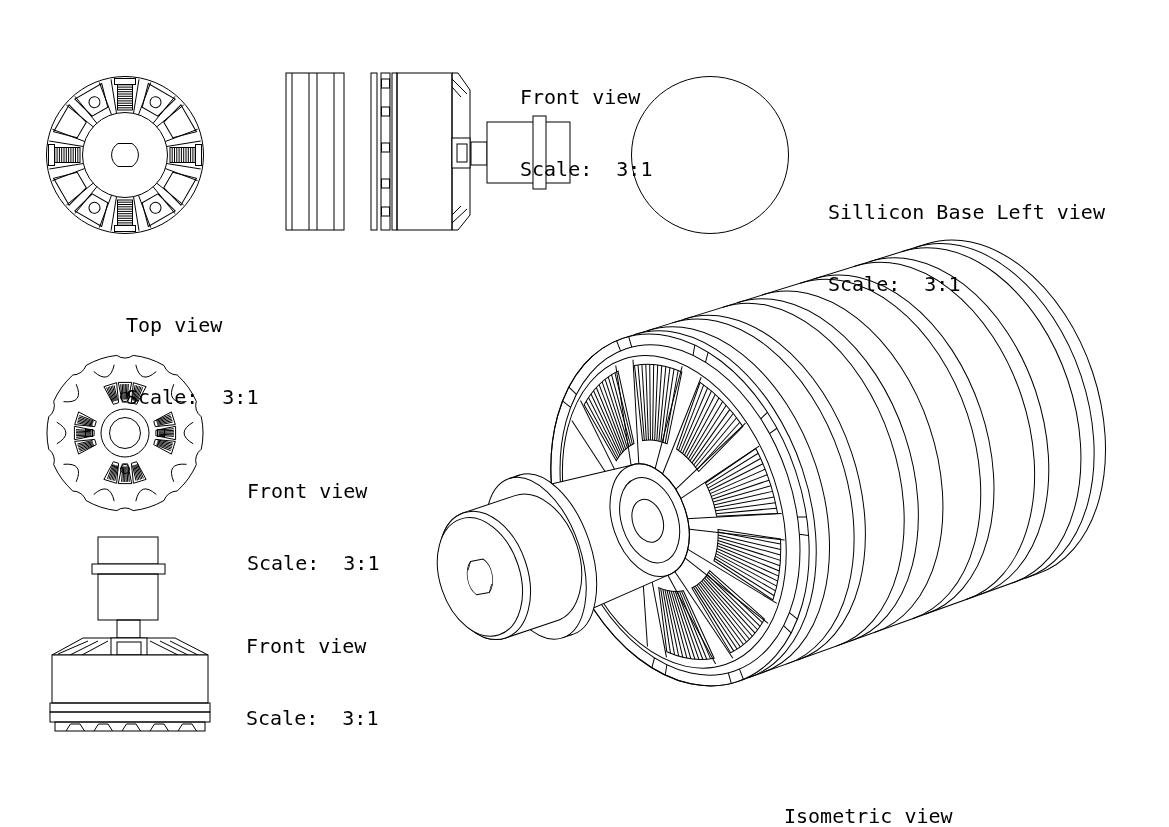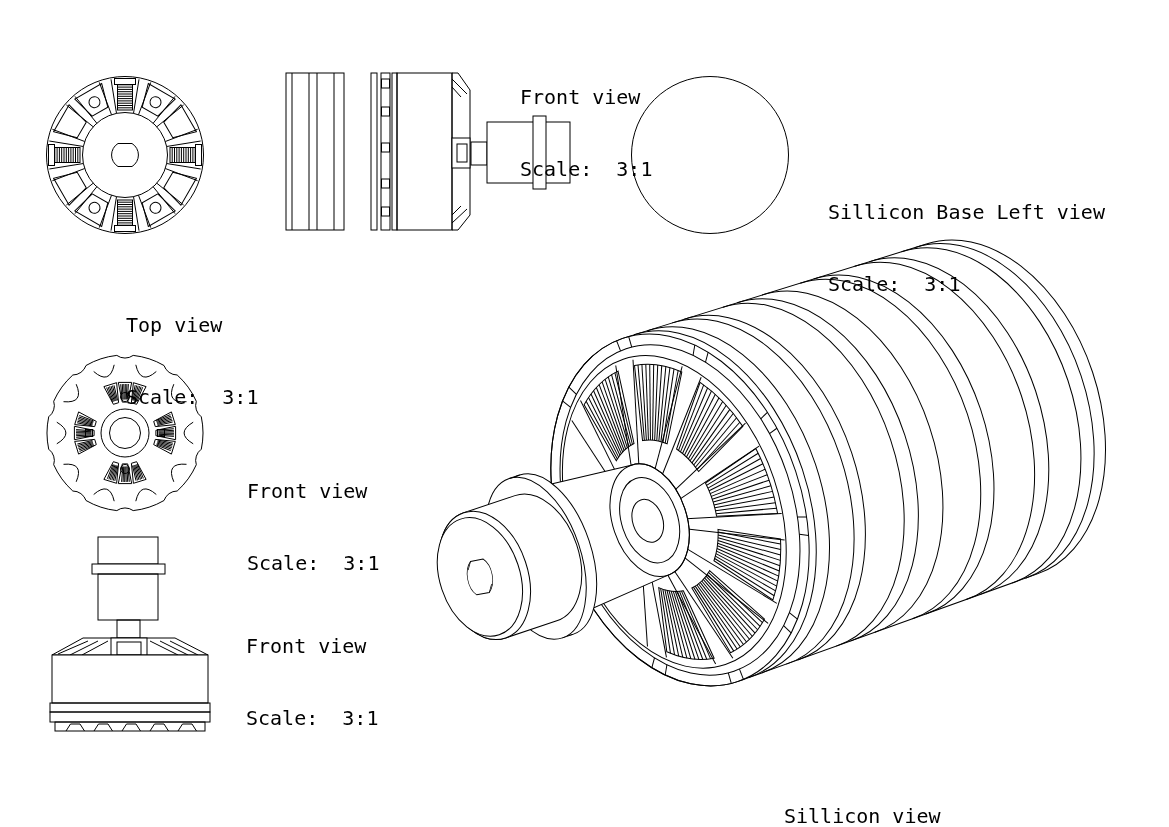--- a/index.html
+++ b/index.html
@@ -424,16 +424,16 @@
   </div>
   <div class="label" style="left:247px;top:431px">
     <div>Front view</div>
     <div>Scale:  3:1</div>
   </div>
   <div class="label" style="left:246px;top:586px">
     <div>Front view</div>
     <div>Scale:  3:1</div>
   </div>
   <div class="label" style="left:784px;top:756px">
-    <div>Sillicon view</div>
+    <div>Isometric view</div>
     
   </div>
 </div>
 
 </body></html>

